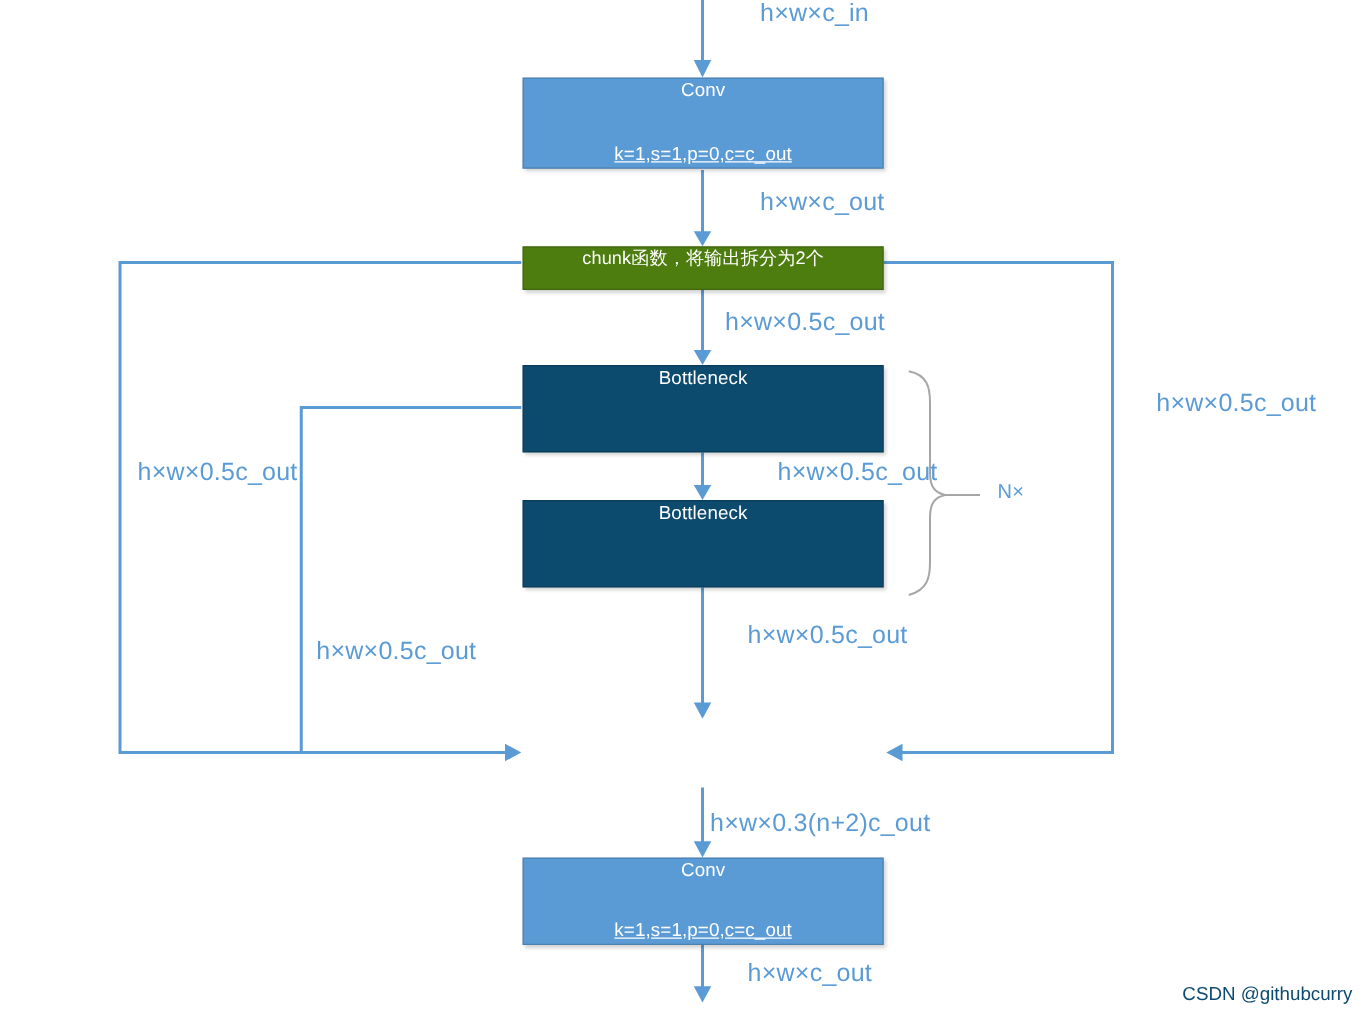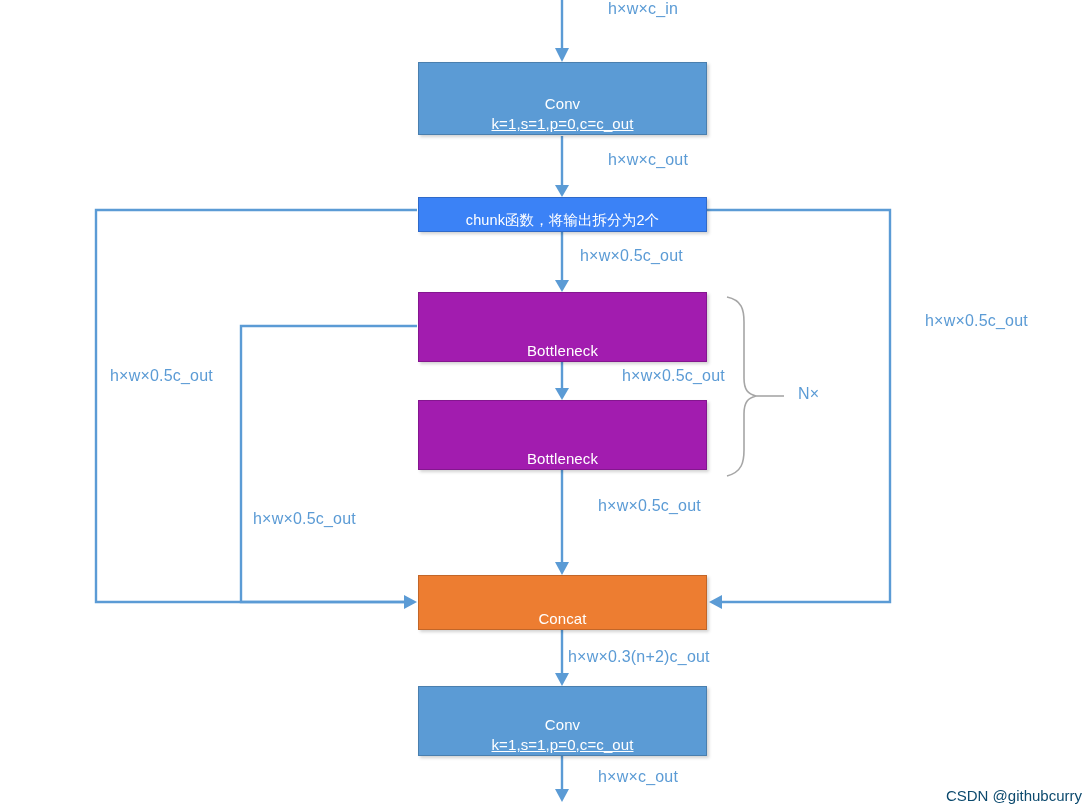--- a/index.html
+++ b/index.html
@@ -17,41 +17,41 @@
     background: #ffffff;
     overflow: hidden;
   }
   
   .node {
     position: absolute;
     box-sizing: border-box;
     display: flex;
     flex-direction: column;
     align-items: center;
-    justify-content: flex-end;
+    justify-content: space-between;
     color: #ffffff;
     text-align: center;
     border: 1px solid rgba(0,0,0,0.18);
     box-shadow: 2px 2px 3px rgba(0,0,0,0.18);
     font-size: 15px;
     line-height: 1.35;
     letter-spacing: 0.1px;
   }
   .node .line1 { display: block; }
   .node .line2 { display: block; text-decoration: underline; }
   .node-conv   { background: #5B9BD5; }
-  .node-chunk  { background: #3b82f6; font-size: 14.5px; }
-  .node-bneck  { background: #a21caf; }
+  .node-chunk  { background: #4d7c0f; font-size: 14.5px; }
+  .node-bneck  { background: #0c4a6e; }
   .node-concat { background: #ED7D31; }
 
   
   .lbl {
     position: absolute;
     color: #5B9BD5;
-    font-size: 16px;
+    font-size: 20px;
     white-space: nowrap;
     letter-spacing: 0.2px;
   }
   .lbl-nx { font-size: 16px; }
 
   
   #wires {
     position: absolute;
     left: 0;
     top: 0;
@@ -140,23 +140,20 @@
   </div>
 
   <div class="node node-bneck" style="left:418px; top:292px; width:289px; height:70px;">
     <span class="line1">Bottleneck</span>
   </div>
 
   <div class="node node-bneck" style="left:418px; top:400px; width:289px; height:70px;">
     <span class="line1">Bottleneck</span>
   </div>
 
-  <div class="node node-concat" style="left:418px; top:575px; width:289px; height:55px;">
-    <span class="line1">Concat</span>
-  </div>
 
   <div class="node node-conv" style="left:418px; top:686px; width:289px; height:70px;">
     <span class="line1">Conv</span>
     <span class="line2">k=1,s=1,p=0,c=c_out</span>
   </div>
 
   <div class="lbl" style="left:608px; top:0px;">h×w×c_in</div>
 
   <div class="lbl" style="left:608px; top:151px;">h×w×c_out</div>
 

